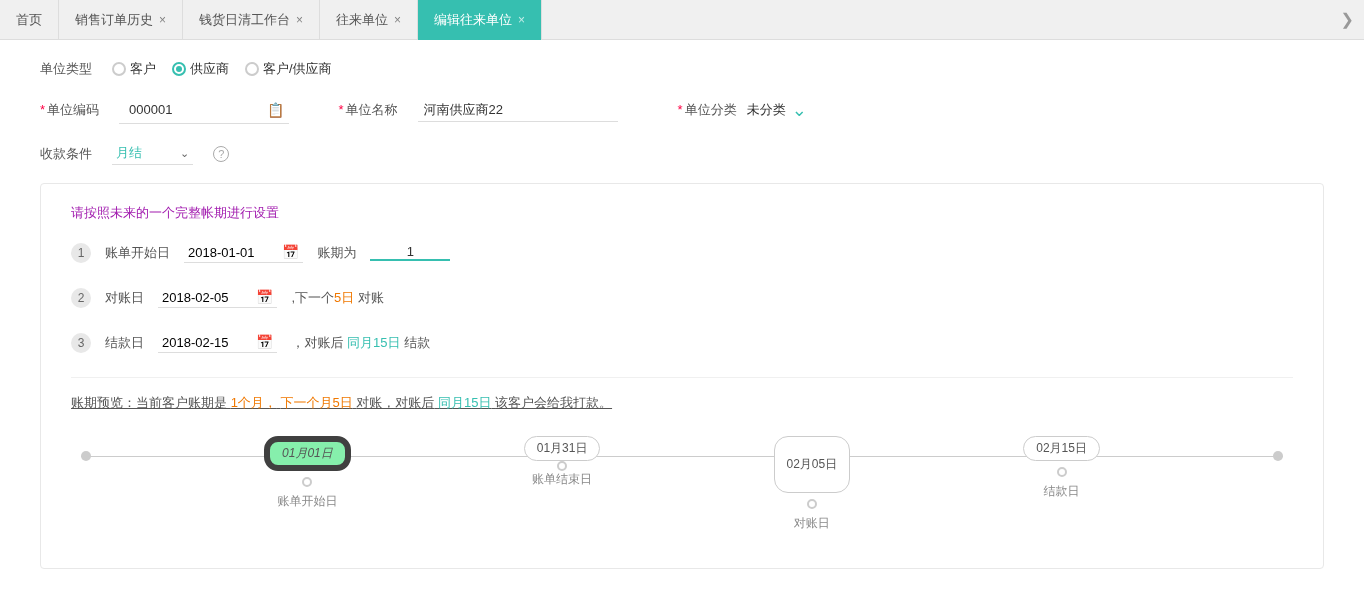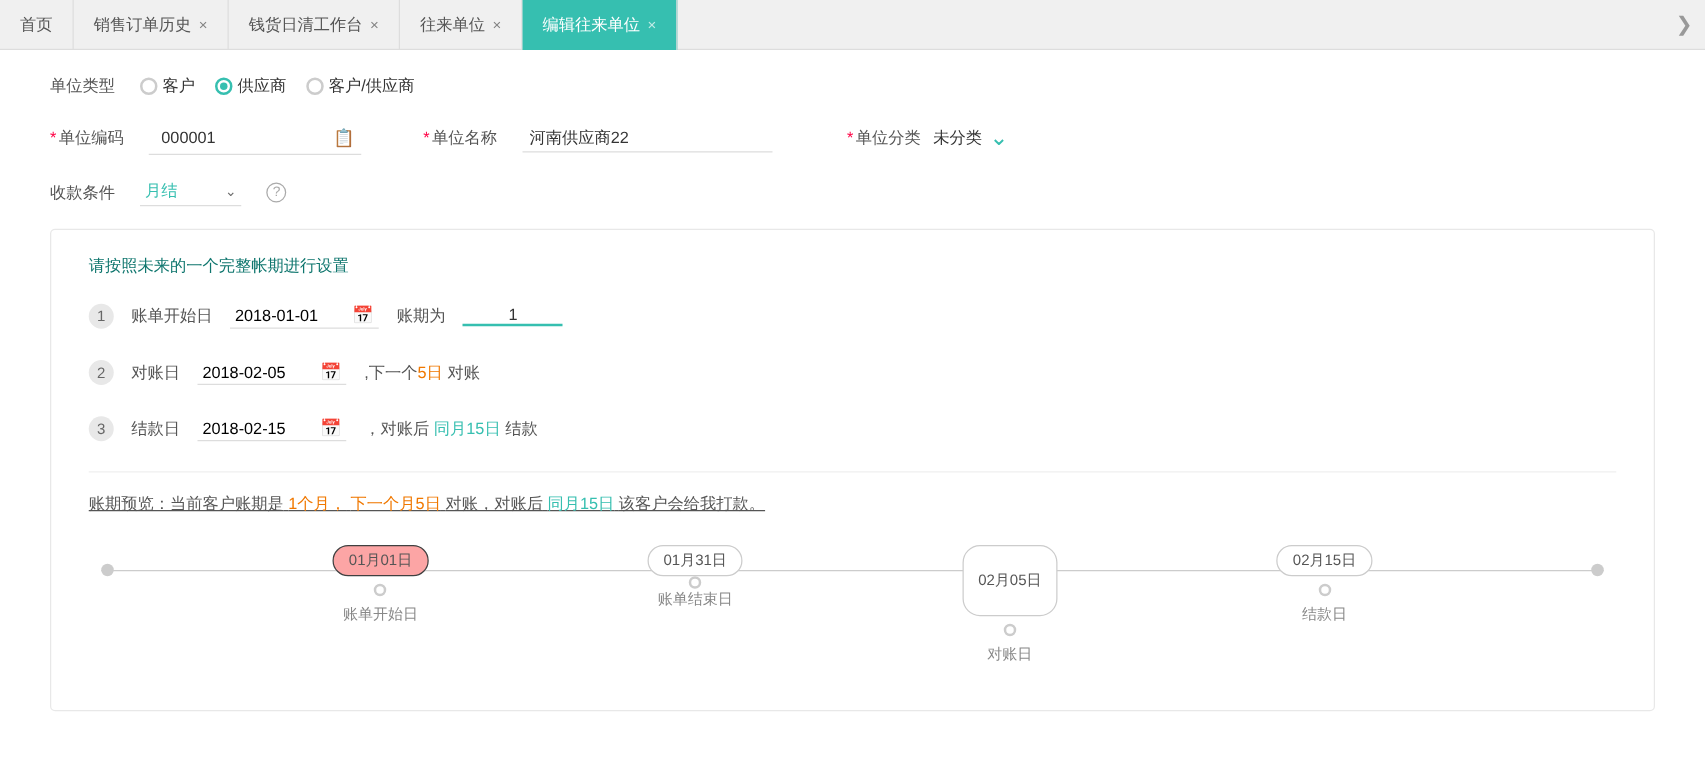--- a/index.html
+++ b/index.html
@@ -166,21 +166,21 @@
 
     
     .period-card {
       border: 1px solid #e8e8e8;
       border-radius: 4px;
       padding: 20px 30px;
       margin-bottom: 20px;
     }
     .period-title {
       font-size: 13px;
-      color: #0f766e;
+      color: #a21caf;
       margin-bottom: 20px;
     }
 
     
     .period-row {
       display: flex;
       align-items: center;
       margin-bottom: 24px;
       gap: 14px;
     }
@@ -373,21 +373,21 @@
 
       <div style="position:relative; padding: 0 10px;">
         <div style="position:absolute; top:20px; left:10px; right:10px; height:1px; background:#ccc; z-index:0;"></div>
         <div style="display:flex; justify-content:space-between; align-items:flex-start; position:relative; z-index:1;">
 
           <div style="display:flex; flex-direction:column; align-items:center; gap:6px;">
             <div style="width:10px;height:10px;border-radius:50%;background:#ccc;margin-top:15px;"></div>
           </div>
 
           <div style="display:flex; flex-direction:column; align-items:center; gap:6px;">
-            <div style="background:#fca5a5;border:1px solid #404040;border-radius:14px;padding:3px 12px;font-size:12px;color:#555;">01月01日</div>
+            <div style="background:#86efac;border:6px solid #404040;border-radius:14px;padding:3px 12px;font-size:12px;color:#555;font-style:italic;">01月01日</div>
             <div style="width:10px;height:10px;border-radius:50%;background:#fff;border:2px solid #ccc;"></div>
             <div style="font-size:12px;color:#888;">账单开始日</div>
           </div>
 
           <div style="display:flex; flex-direction:column; align-items:center; gap:0;">
             <div style="background:#fff;border:1px solid #ccc;border-radius:14px;padding:3px 12px;font-size:12px;color:#555;">01月31日</div>
             <div style="width:10px;height:10px;border-radius:50%;background:#fff;border:2px solid #ccc;"></div>
             <div style="font-size:12px;color:#888;">账单结束日</div>
           </div>
 

